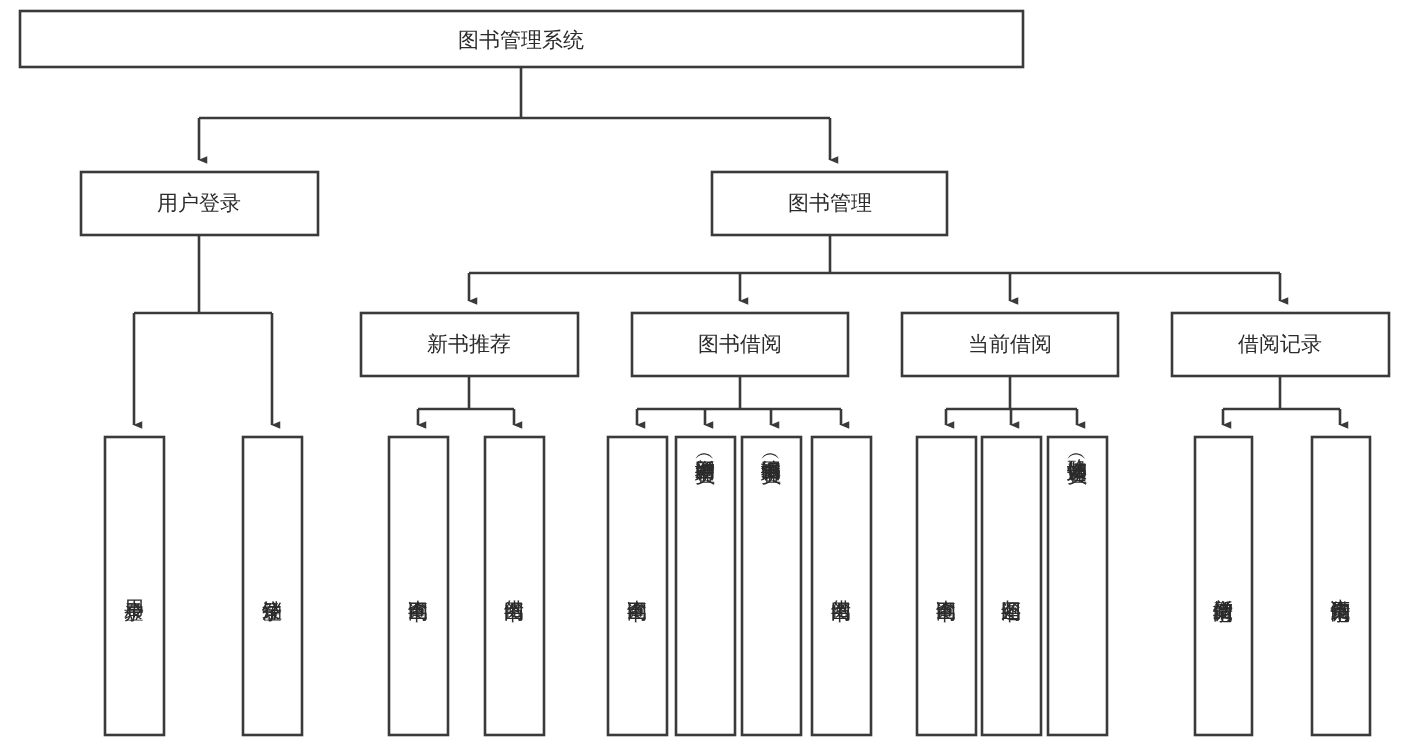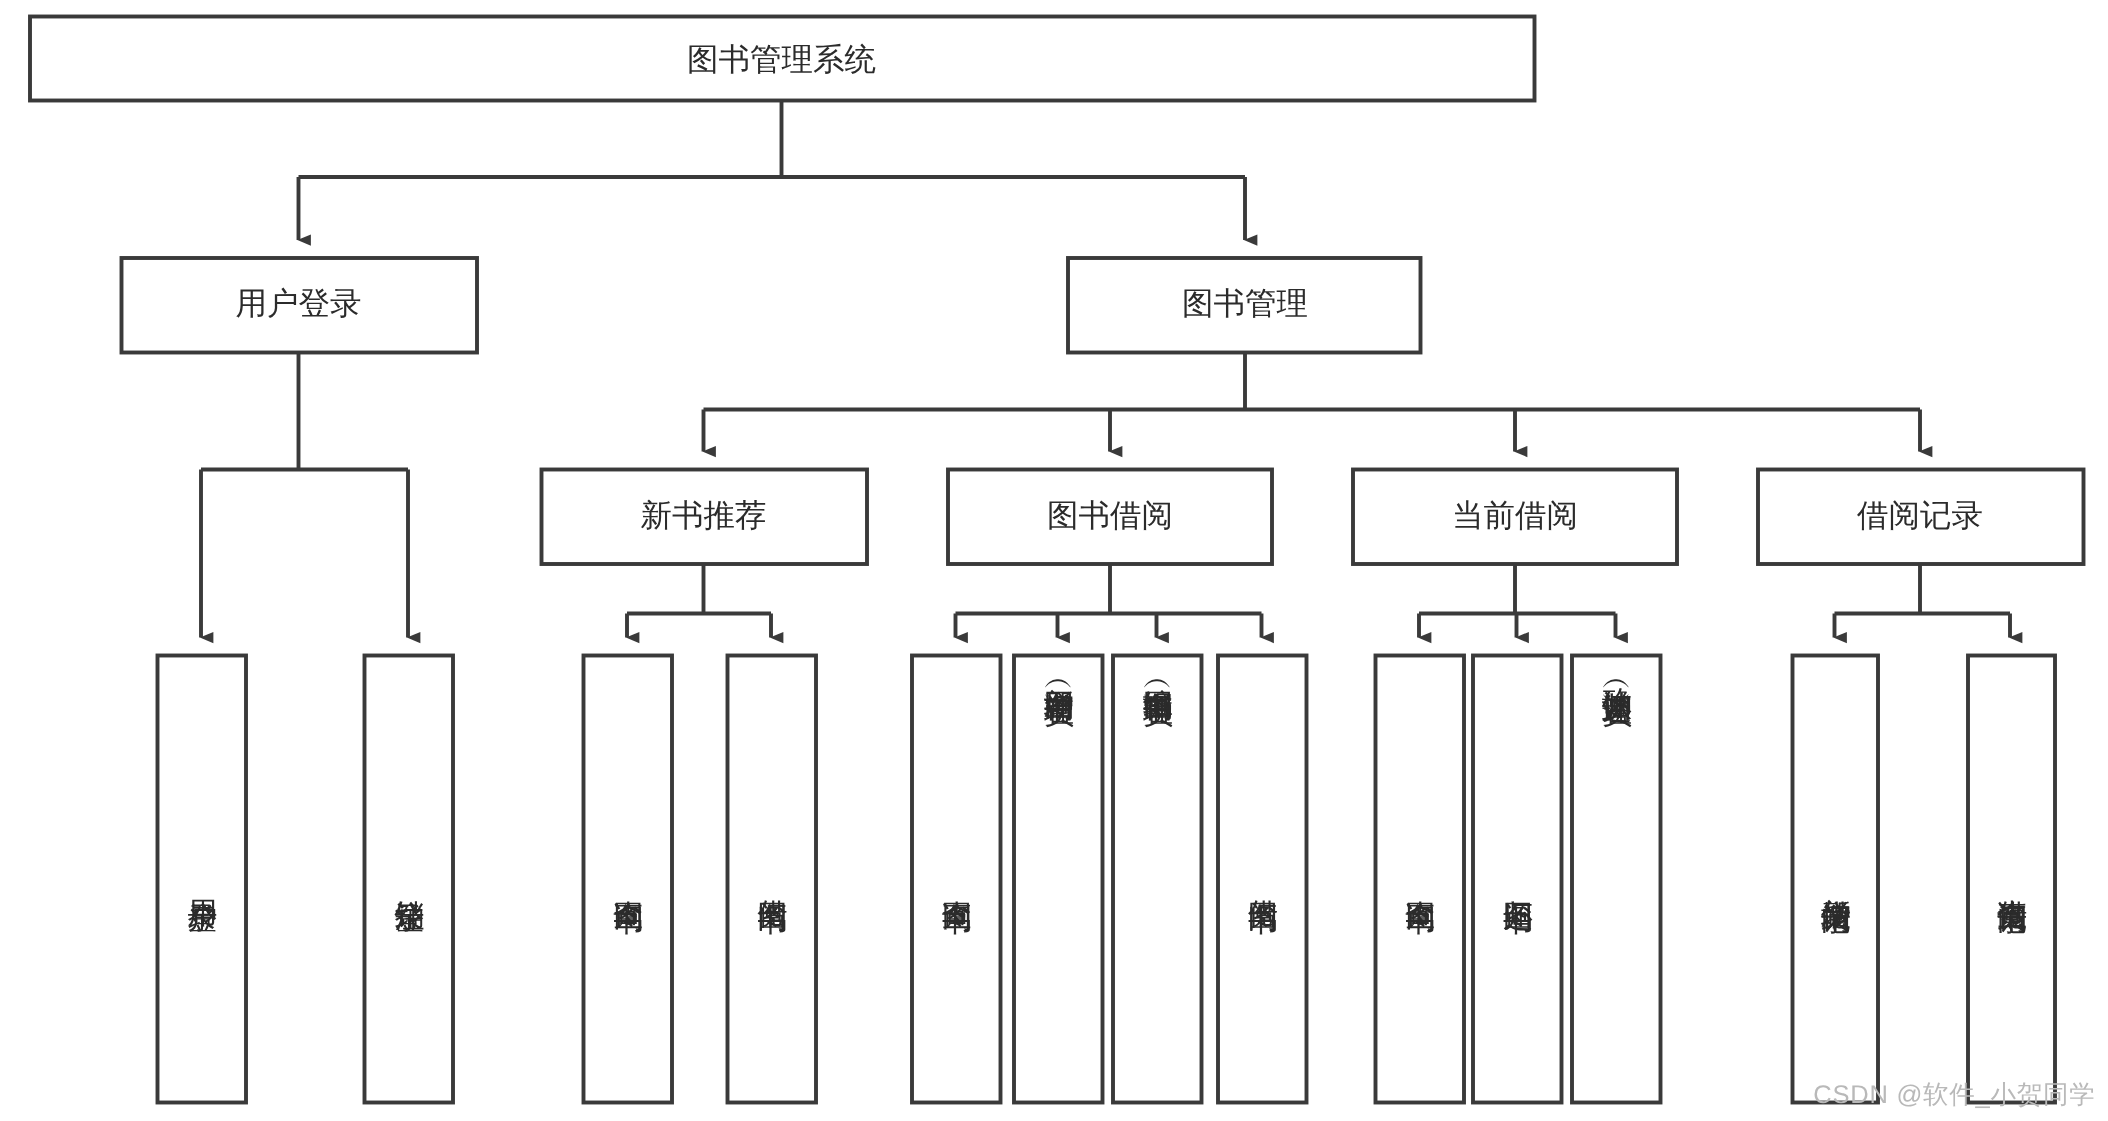--- a/index.html
+++ b/index.html
@@ -204,14 +204,13 @@
   <div class="vlabel" style="left:742px; top:443px; width:59px; height:298px; justify-content:flex-start; display:flex; align-items:center;">编辑图书（管理员）</div>
   <div class="vlabel" style="left:812px; top:437px; width:59px; height:298px; justify-content:center; display:flex; align-items:center;">借阅图书</div>
 
   <div class="vlabel" style="left:917px; top:437px; width:59px; height:298px; justify-content:center; display:flex; align-items:center;">查询图书</div>
   <div class="vlabel" style="left:982px; top:437px; width:59px; height:298px; justify-content:center; display:flex; align-items:center;">归还图书</div>
   <div class="vlabel" style="left:1048px; top:443px; width:59px; height:298px; justify-content:flex-start; display:flex; align-items:center;">确认归还（管理员）</div>
 
   <div class="vlabel" style="left:1195px; top:437px; width:57px; height:298px; justify-content:center; display:flex; align-items:center;">新增借阅记录</div>
   <div class="vlabel" style="left:1312px; top:437px; width:58px; height:298px; justify-content:center; display:flex; align-items:center;">查询借阅记录</div>
 
-  <div class="watermark">CSDN @软件_小贺同学</div>
 </div>
 
 </body></html>

